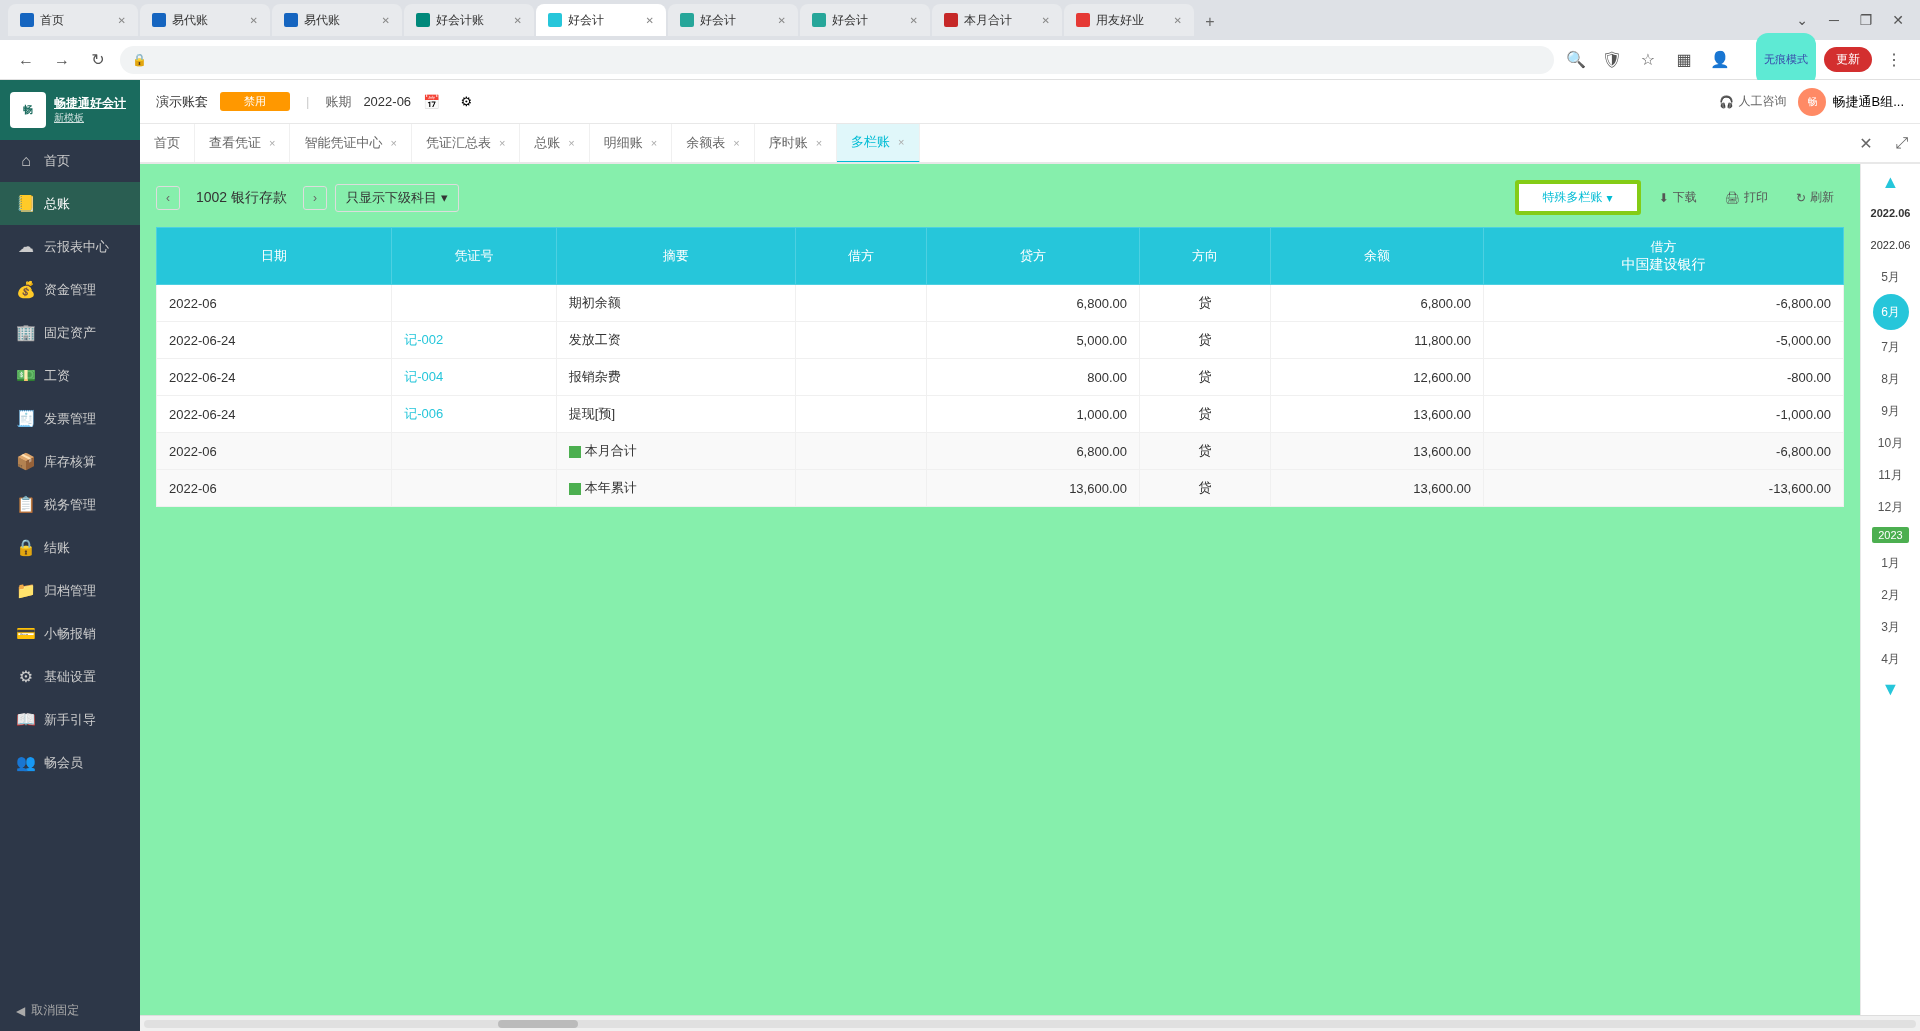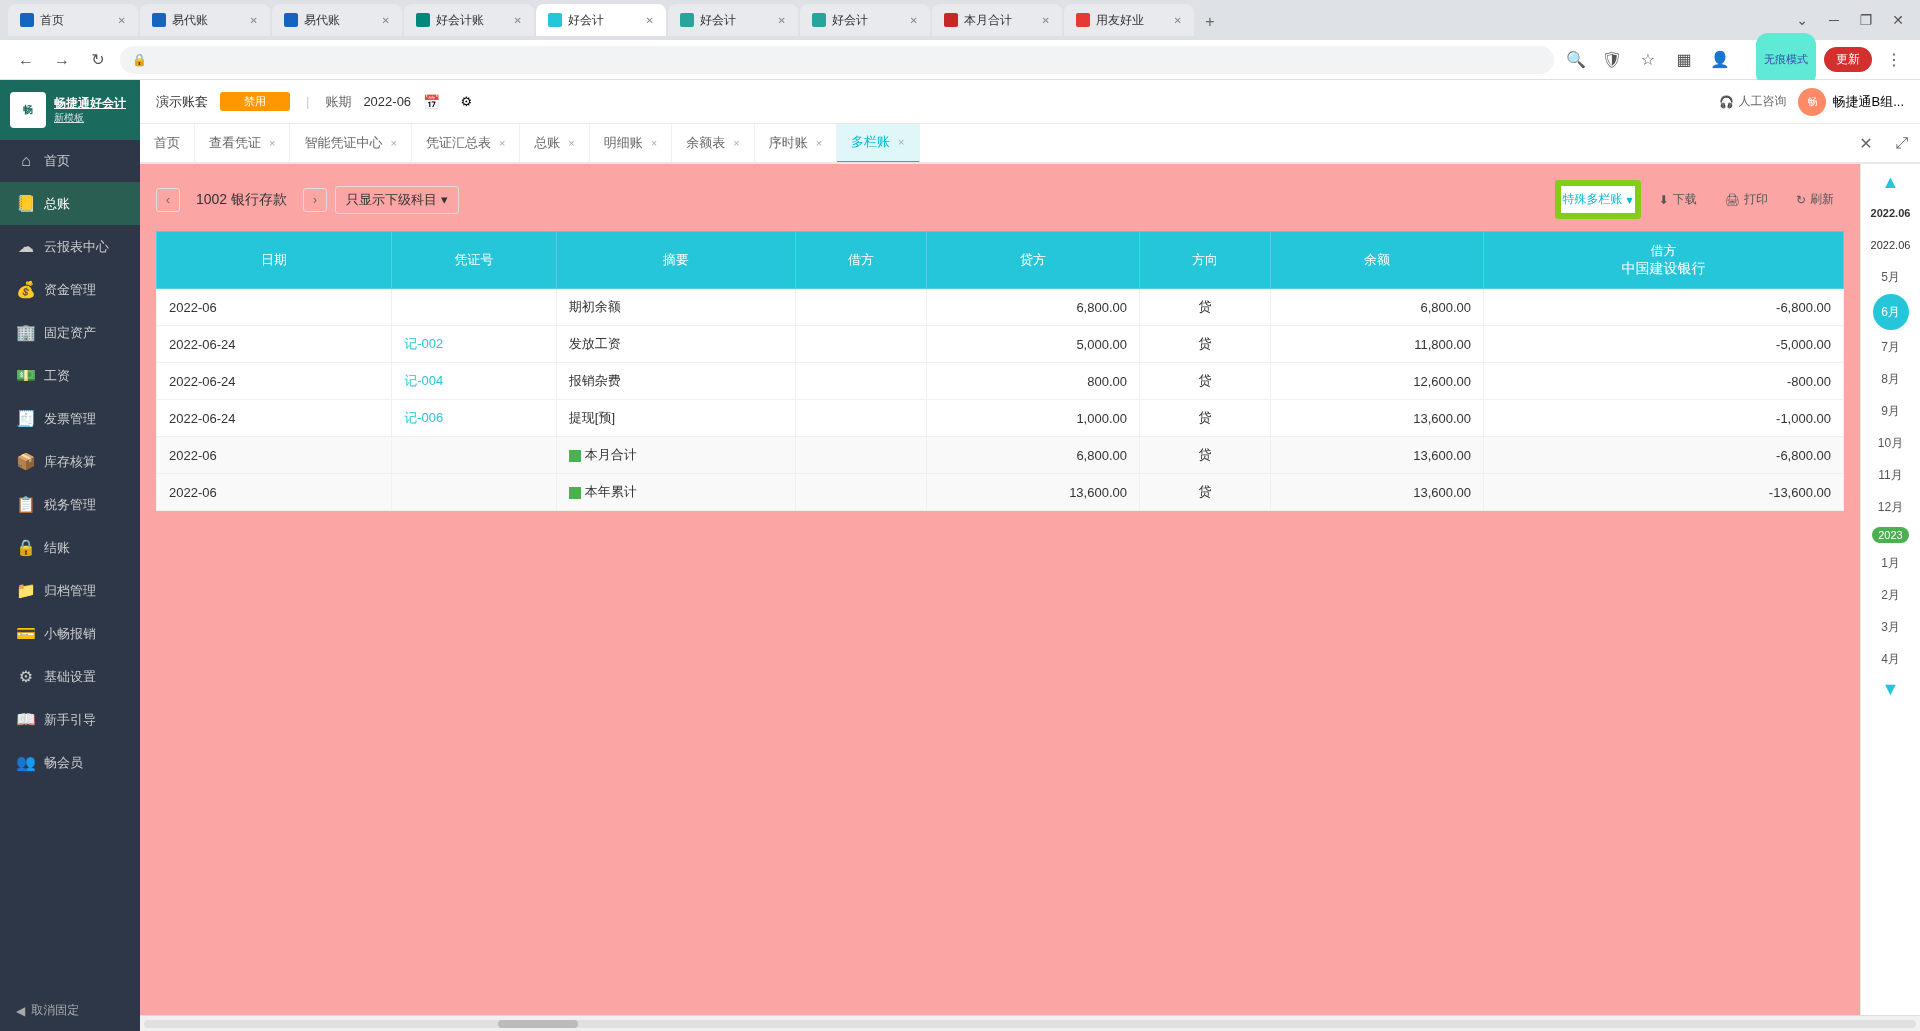--- a/index.html
+++ b/index.html
@@ -30,21 +30,21 @@
     .sidebar-logo { background: #1a6b5e; padding: 12px 10px; display: flex; align-items: center; gap: 8px; }
     .logo-icon { width: 36px; height: 36px; background: #fff; border-radius: 4px; display: flex; align-items: center; justify-content: center; font-size: 10px; color: #1a6b5e; font-weight: bold; }
     .logo-text { font-size: 11px; color: #fff; line-height: 1.3; text-decoration: underline; }
     .sidebar-nav { flex: 1; overflow-y: auto; }
     .sidebar-item { display: flex; align-items: center; gap: 8px; padding: 12px 16px; cursor: pointer; color: #ccc; font-size: 13px; }
     .sidebar-item.active { background: #2a5e52; color: #fff; }
     .sidebar-item-icon { font-size: 16px; width: 20px; text-align: center; }
     .sidebar-bottom { padding: 12px 16px; color: #aaa; font-size: 12px; cursor: pointer; display: flex; align-items: center; gap: 6px; }
 
     
-    .main-content { flex: 1; display: flex; flex-direction: column; background: #fca5a5; overflow: hidden; position: relative; }
+    .main-content { flex: 1; display: flex; flex-direction: column; background: #86efac; overflow: hidden; position: relative; }
 
     
     .top-toolbar { background: #fff; height: 44px; display: flex; align-items: center; padding: 0 16px; gap: 12px; border-bottom: 1px solid #e8e8e8; }
     .account-name { font-size: 13px; color: #333; }
     .trial-badge { background: #ff9800; color: #fff; font-size: 11px; padding: 2px 24px; border-radius: 3px; }
     .period-label { font-size: 13px; color: #666; }
     .period-value { font-size: 13px; color: #333; font-weight: 500; }
     .calendar-icon { color: #999; font-size: 14px; }
     .consult-btn { margin-left: auto; display: flex; align-items: center; gap: 4px; font-size: 12px; color: #666; cursor: pointer; }
     .user-info { display: flex; align-items: center; gap: 6px; }
@@ -63,40 +63,40 @@
 
     
     .ledger-area { flex: 1; padding: 16px; overflow: auto; position: relative; }
 
     
     .account-selector { display: flex; align-items: center; gap: 8px; margin-bottom: 12px; }
     .nav-arrow { width: 24px; height: 24px; display: flex; align-items: center; justify-content: center; border: 1px solid #ddd; border-radius: 3px; cursor: pointer; color: #666; font-size: 12px; }
     .account-code { font-size: 14px; color: #333; font-weight: 500; padding: 4px 8px; }
     .filter-dropdown { display: flex; align-items: center; gap: 4px; padding: 4px 10px; border: 1px solid #ddd; border-radius: 3px; font-size: 13px; color: #333; cursor: pointer; }
     .toolbar-actions { margin-left: auto; display: flex; align-items: center; gap: 8px; }
-    .multi-col-btn { border: 6px solid #84cc16; color: #00bcd4; background: #fff; padding: 5px 2px; border-radius: 3px; font-size: 12px; cursor: pointer; display: flex; align-items: center; gap: 4px; }
+    .multi-col-btn { border: 4px solid #84cc16; color: #00bcd4; background: #fff; padding: 5px 24px; border-radius: 3px; font-size: 12px; cursor: pointer; display: flex; align-items: center; gap: 4px; }
     .action-btn { display: flex; align-items: center; gap: 4px; padding: 5px 10px; color: #555; font-size: 12px; cursor: pointer; }
 
     
     .ledger-table { width: 100%; border-collapse: collapse; background: #fff; }
     .ledger-table thead tr { background: #26c6da; color: #fff; }
     .ledger-table thead th { padding: 10px 12px; text-align: center; font-weight: normal; font-size: 13px; border: 1px solid #4dd0e1; }
     .ledger-table tbody tr { border-bottom: 1px solid #e8e8e8; }
     .ledger-table tbody td { padding: 9px 12px; font-size: 13px; color: #333; border: 1px solid #f0f0f0; }
     .td-right { text-align: right; }
     .td-center { text-align: center; }
     .voucher-link { color: #26c6da; text-decoration: none; cursor: pointer; }
     .summary-row td { background: #f9f9f9; }
     .green-square { width: 12px; height: 12px; background: #4caf50; display: inline-block; margin-right: 4px; vertical-align: middle; }
 
     
     .calendar-panel { width: 60px; background: #fff; border-left: 1px solid #e8e8e8; display: flex; flex-direction: column; align-items: center; padding: 4px 0; overflow-y: auto; }
     .calendar-item { width: 50px; height: 30px; display: flex; align-items: center; justify-content: center; font-size: 12px; color: #555; cursor: pointer; border-radius: 3px; margin: 1px 0; }
     .calendar-item.active { background: #26c6da; color: #fff; border-radius: 50%; width: 36px; height: 36px; }
-    .calendar-year { background: #4caf50; color: #fff; font-size: 11px; padding: 2px 6px; border-radius: 8px; margin: 4px 0; }
+    .calendar-year { background: #4caf50; color: #fff; font-size: 11px; padding: 2px 6px; border-radius: 2px; margin: 4px 0; }
     .calendar-scroll-up { color: #26c6da; font-size: 18px; margin: 4px 0; cursor: pointer; }
     .calendar-scroll-down { color: #26c6da; font-size: 18px; margin: 4px 0; cursor: pointer; }
 
     
     .bottom-bar { height: 16px; background: #f0f0f0; border-top: 1px solid #ddd; display: flex; align-items: center; padding: 0 4px; }
     .scrollbar-track { flex: 1; height: 8px; background: #e0e0e0; border-radius: 4px; position: relative; }
     .scrollbar-thumb { width: 80px; height: 8px; background: #bbb; border-radius: 4px; position: absolute; left: 20%; }
   </style>
 </head>
 <body>

